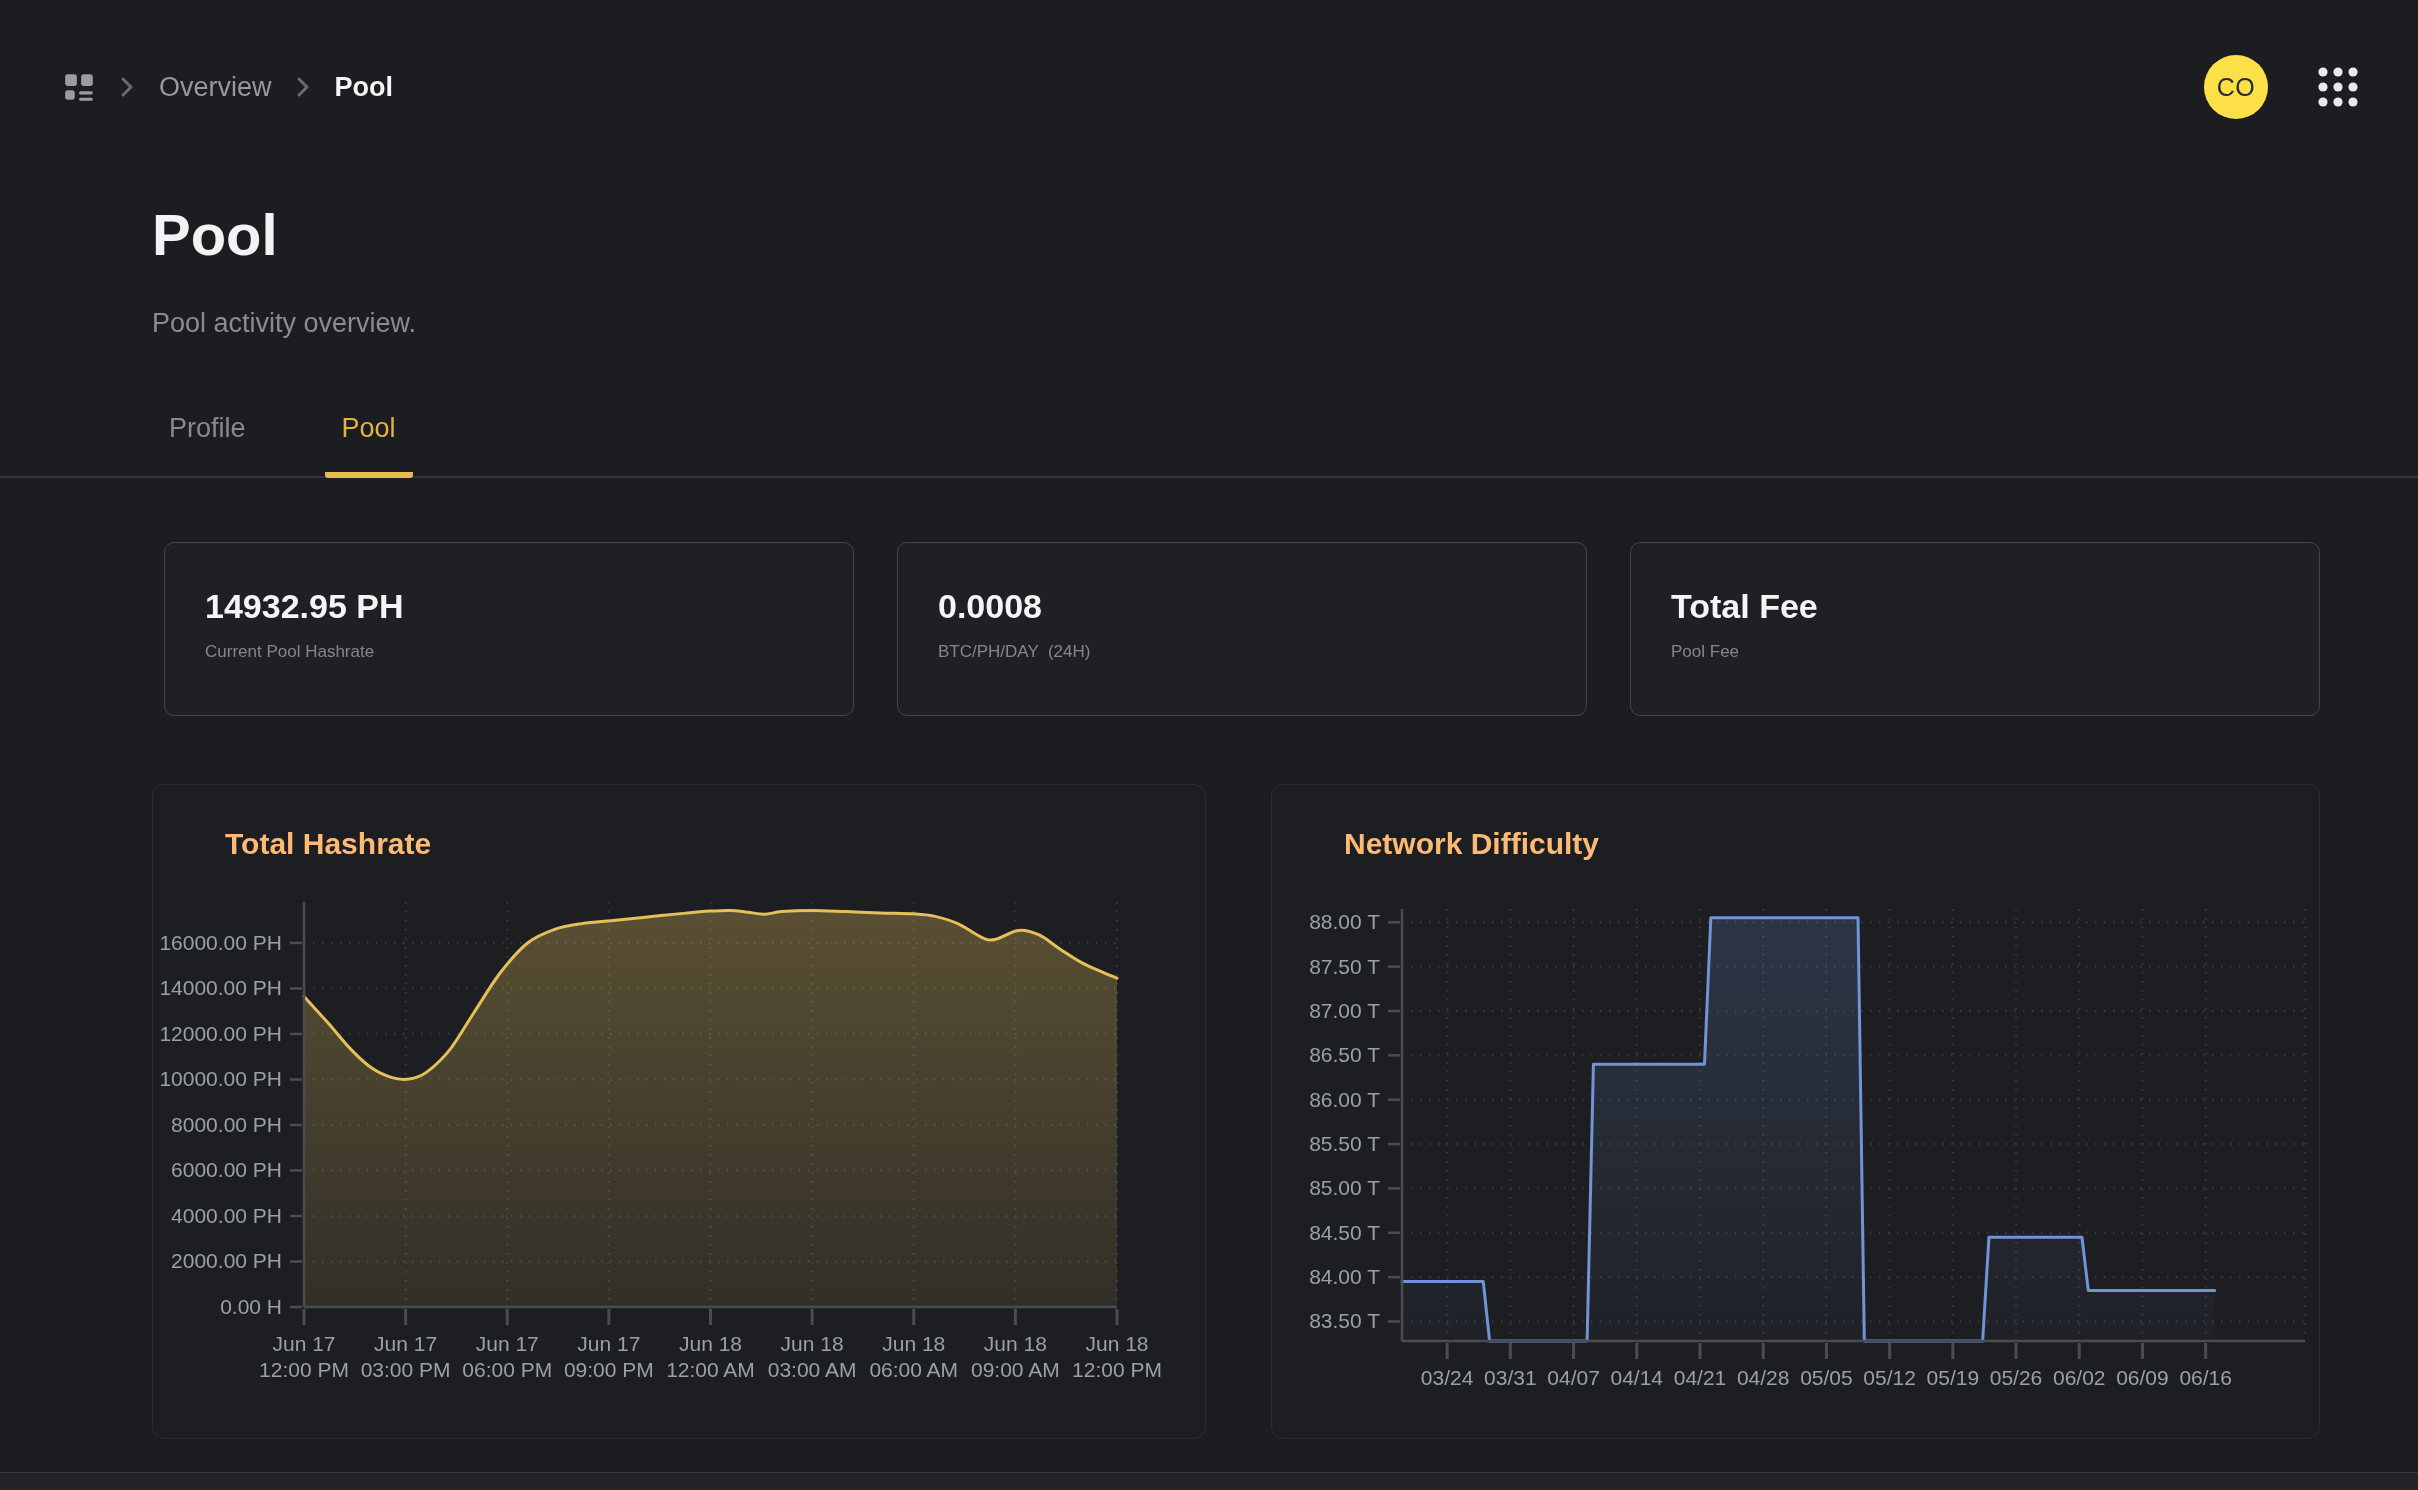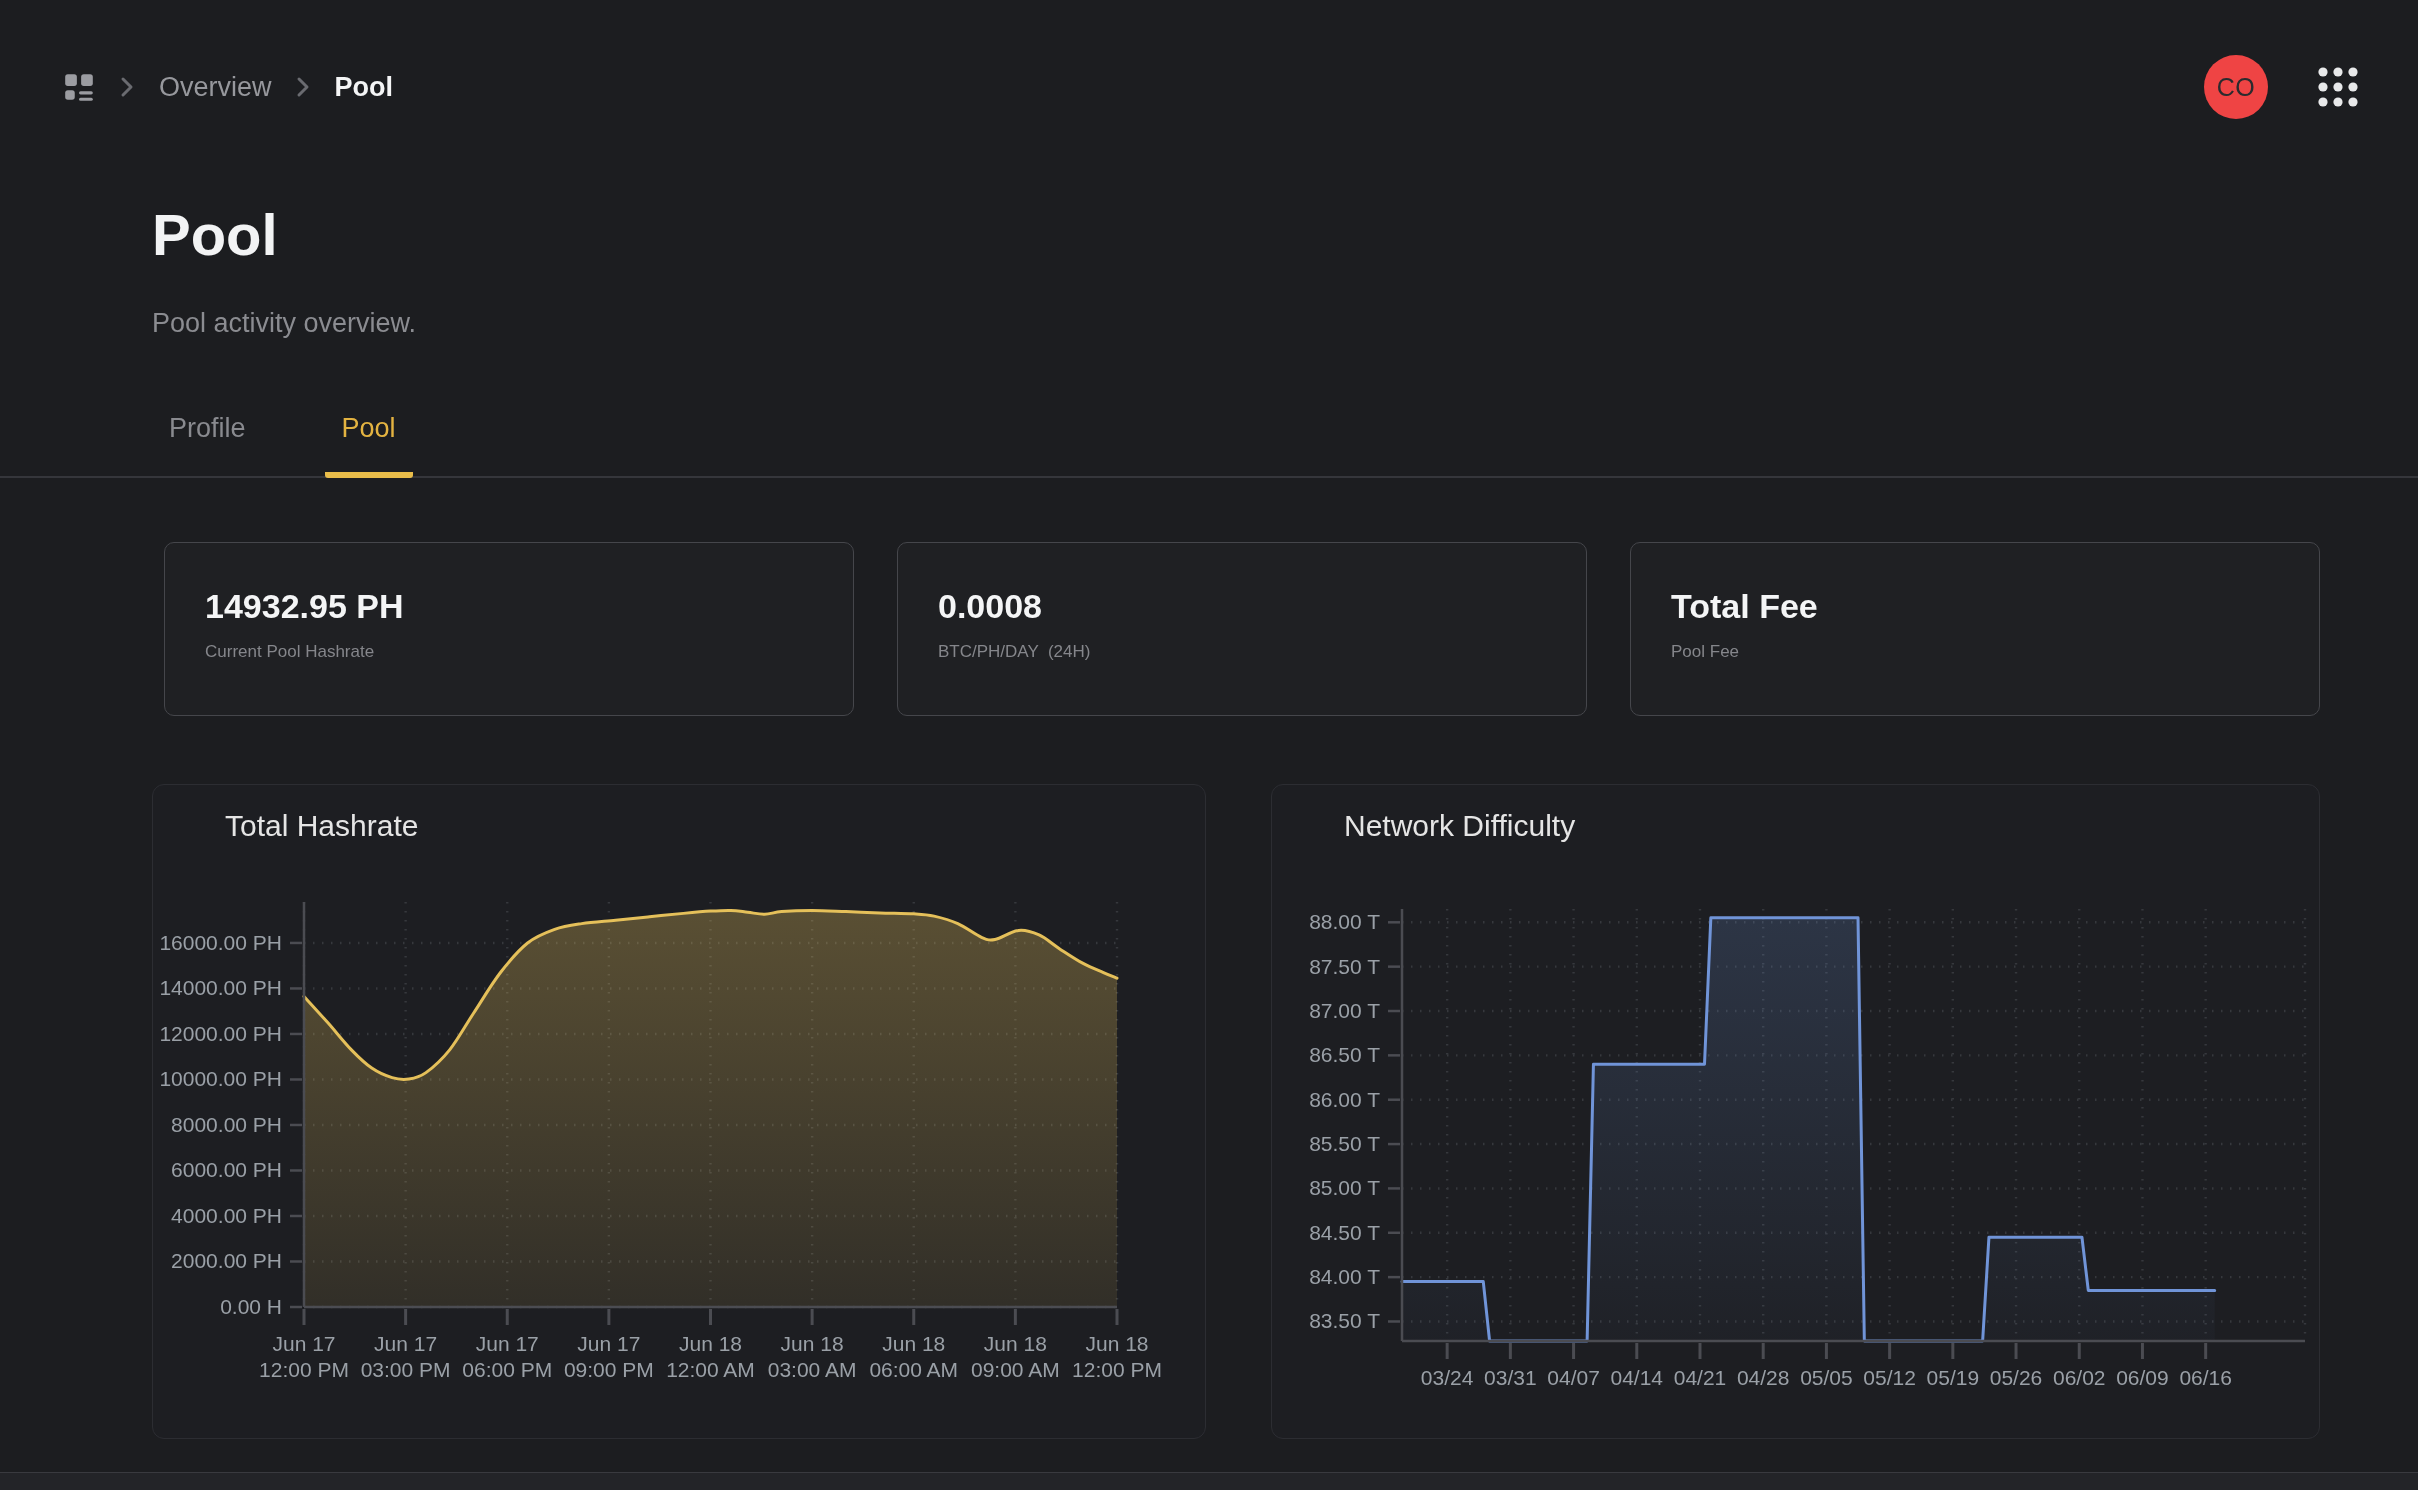--- a/index.html
+++ b/index.html
@@ -10,21 +10,21 @@
     -webkit-font-smoothing:antialiased;
   }
   
   .topbar{position:absolute;top:54px;left:62px;right:58px;height:66px;
     display:flex;align-items:center;justify-content:space-between;gap:23px;}
   .breadcrumb{display:flex;align-items:center;gap:24px;font-size:27px;}
   .crumb{color:#97989d;cursor:pointer;}
   .crumb.current{color:#f4f5f6;font-weight:700;}
   .chev{display:flex;align-items:center;}
   .top-right{display:flex;align-items:center;gap:48px;}
-  .avatar{width:64px;height:64px;border-radius:50%;background:#ef4444;color:#2a2b2e;
+  .avatar{width:64px;height:64px;border-radius:50%;background:#fde047;color:#2a2b2e;
     display:flex;align-items:center;justify-content:center;font-size:25px;font-weight:400;letter-spacing:.5px;}
   
   .main{padding:0 98px 0 152px;}
   .page-title{margin:0;padding-top:206px;font-size:58px;line-height:1;font-weight:700;color:#f2f3f4;}
   .page-subtitle{margin-top:44px;font-size:27px;color:#8b8c91;}
   
   .tabs-bleed{margin:74px -98px 0 -152px;padding-left:152px;border-bottom:2px solid #35363b;}
   .tabs{display:flex;align-items:flex-end;}
   .tab{font-size:27px;color:#898a8f;padding:0 17px 28px 17px;cursor:pointer;border-bottom:6px solid transparent;margin-bottom:-2px;}
   .tab.active{color:#e3b341;border-bottom-color:#e9bd4a;border-radius:3px;}
@@ -33,21 +33,21 @@
   .stats-row{display:flex;justify-content:space-between;margin-top:64px;}
   .stat-card{width:690px;height:174px;box-sizing:border-box;border:1px solid #45464b;border-radius:10px;
     background:#1f2023;padding:44px 0 0 40px;margin-left:12px;}
   .stat-value{font-size:34px;font-weight:700;color:#f4f5f6;}
   .stat-label{margin-top:16px;font-size:17px;color:#85868b;white-space:pre;}
   
   .charts-row{display:flex;justify-content:space-between;margin-top:68px;}
   .chart-card{position:relative;box-sizing:border-box;height:655px;border:1px solid #2c2d32;border-radius:12px;background:#1d1e22;}
   .chart-card.left{width:1054px;}
   .chart-card.right{width:1049px;}
-  .chart-title{position:absolute;left:72px;top:24px;font-size:30px;font-weight:400;color:#e5e5e5;}
+  .chart-title{position:absolute;left:72px;top:42px;font-size:30px;font-weight:700;color:#fdba74;}
   .chart-svg{position:absolute;left:0;top:0;}
   
   .footer-strip{position:absolute;left:0;bottom:0;width:100%;height:17px;background:#232428;border-top:1px solid #393a3f;}
 </style>
 </head>
 <body>
 
 <div class="topbar">
   <div class="breadcrumb">
     <span class="chev">

